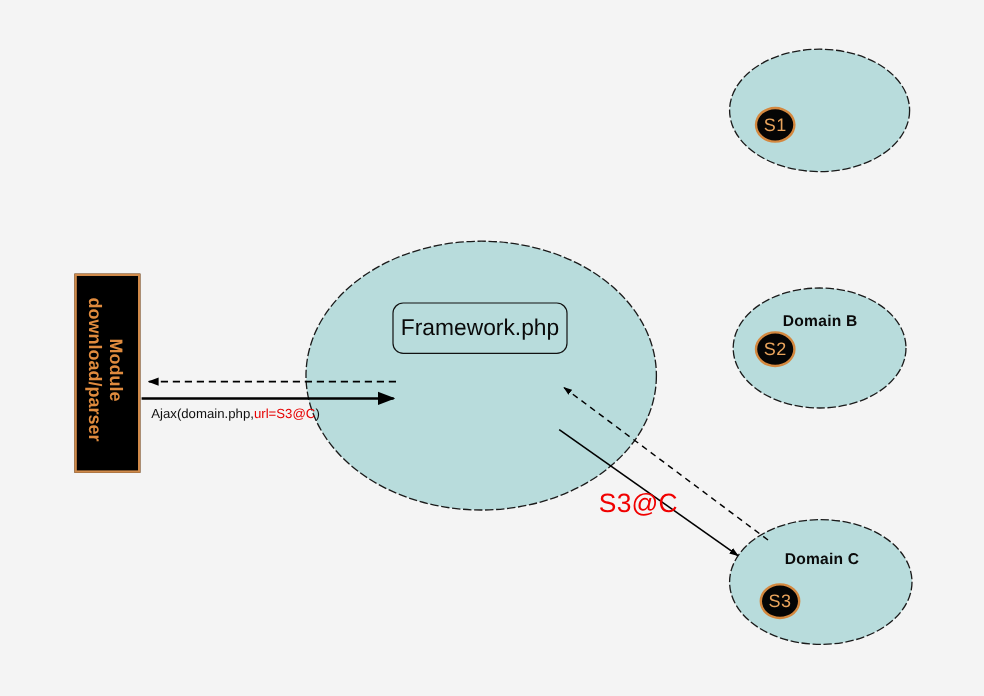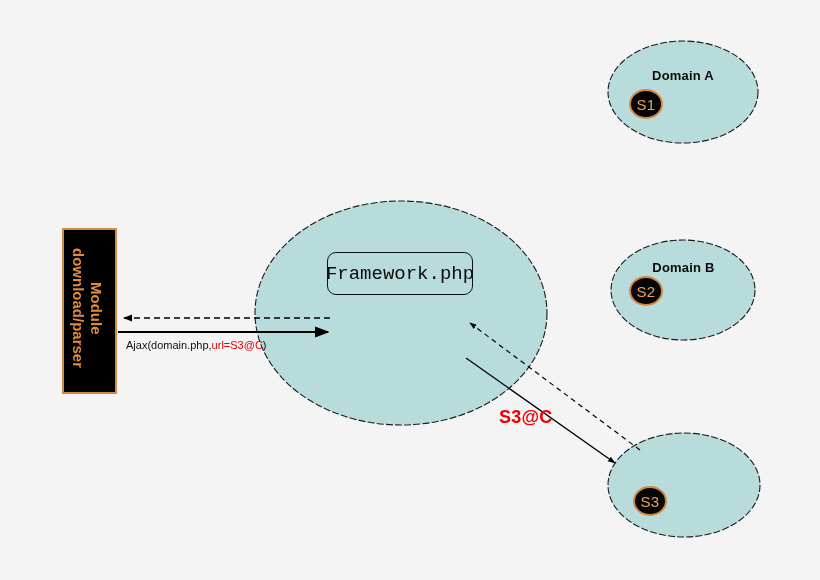--- a/index.html
+++ b/index.html
@@ -115,21 +115,21 @@
   
   .php-box {
     position: absolute;
     box-sizing: border-box;
     background: transparent;
     display: flex;
     align-items: center;
     justify-content: center;
   }
   .php-box span {
-    font-family: Liberation Mono, monospace;
+    font-family: Liberation Sans, sans-serif;
     color: #0a0a0a;
     white-space: nowrap;
   }
   #framework-box {
     left: 327px;
     top: 252px;
     width: 146px;
     height: 43px;
     border: 1.4px solid #111;
     border-radius: 9px;
@@ -159,22 +159,22 @@
     color: #101010;
   }
   #ajax-label .hl {
     color: #e60000;
     font-weight: normal;
     margin-top: 36px;
   }
   #s3c-label {
     left: 499px;
     top: 407px;
-    font-size: 18px;
-    font-weight: bold;
+    font-size: 22px;
+    font-weight: normal;
     color: #f00000;
     letter-spacing: 0.2px;
   }
 </style>
 </head>
 <body>
 
 <div id="canvas">
 
   <svg id="svg-layer" viewBox="0 0 820 580" xmlns="http://www.w3.org/2000/svg">
@@ -213,30 +213,30 @@
       <div class="module-line l2">download/parser</div>
     </div>
   </div>
 
 
   <div class="php-box" id="framework-box">
     <span>Framework.php</span>
   </div>
 
 
-  <div class="domain-label" style="left:608px; top:68px; width:150px;">Domain A</div>
   <div class="service-node" style="left:629px; top:89px;">
     <span>S1</span>
   </div>
 
   <div class="domain-label" style="left:611px; top:260px; width:145px;">Domain B</div>
   <div class="service-node" style="left:629px; top:276px;">
     <span>S2</span>
   </div>
 
+  <div class="domain-label" style="left:610px; top:458px; width:150px;">Domain C</div>
   <div class="service-node" style="left:633px; top:486px;text-decoration:underline;">
     <span>S3</span>
   </div>
 
   <div class="edge-label" id="ajax-label">
     <span>Ajax(domain.php,</span><span class="hl">url=S3@C</span><span>)</span>
   </div>
 
   <div class="edge-label" id="s3c-label">S3@C</div>
 

